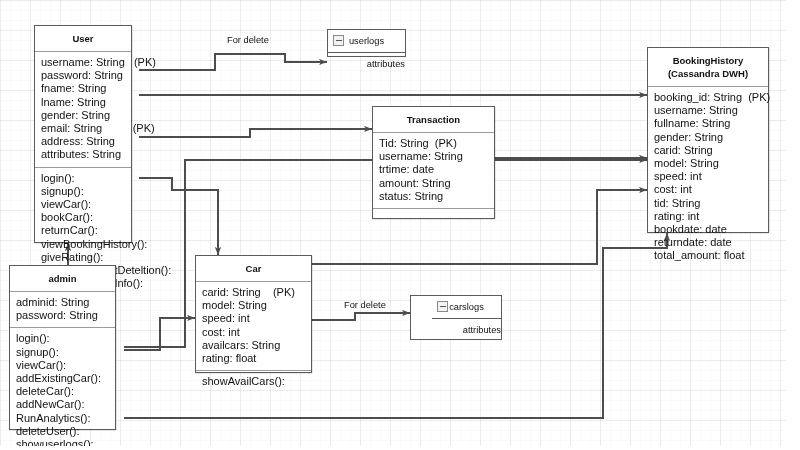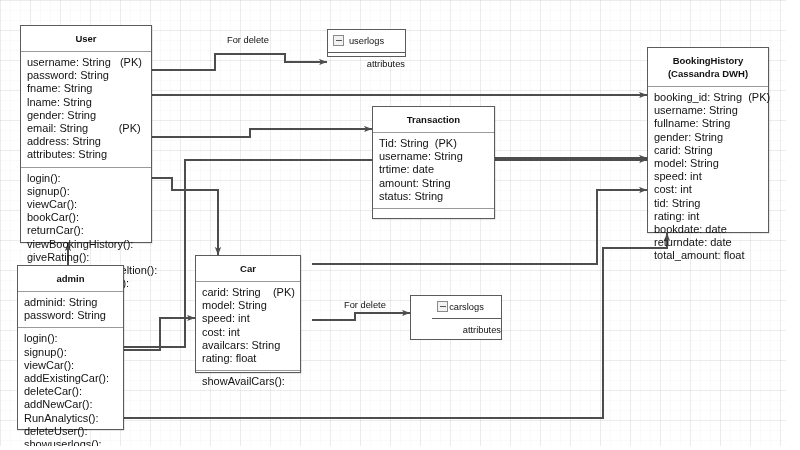--- a/index.html
+++ b/index.html
@@ -109,21 +109,21 @@
       <path d="M312,264 L597,264 L597,190 L647,190" marker-end="url(#arw)"></path>
 
       <path d="M312,320 L355,320 L355,313 L410,313" marker-end="url(#arw)"></path>
 
     </g>
   </svg>
 
   <div class="edge-label" style="left:227px;top:35px;">For delete</div>
   <div class="edge-label" style="left:344px;top:300px;">For delete</div>
 
-  <div class="uml" id="box-user" style="left:20px;top:25px;width:132px;height:218px;">
+  <div class="uml" id="box-user" style="left:34px;top:25px;width:98px;height:218px;">
     <div class="hd">User</div>
     <div class="sec" id="user-attrs">
         <div class="row">username: String   (PK)</div>
         <div class="row">password: String</div>
         <div class="row">fname: String</div>
         <div class="row">lname: String</div>
         <div class="row">gender: String</div>
         <div class="row">email: String          (PK)</div>
         <div class="row">address: String</div>
         <div class="row">attributes: String</div>
@@ -134,40 +134,40 @@
         <div class="row">viewCar():</div>
         <div class="row">bookCar():</div>
         <div class="row">returnCar():</div>
         <div class="row">viewBookingHistory():</div>
         <div class="row">giveRating():</div>
         <div class="row">requestAccountDeteltion():</div>
         <div class="row">updateAccountInfo():</div>
       </div>
   </div>
 
-  <div class="uml" id="box-admin" style="left:17px;top:265px;width:107px;height:165px;">
+  <div class="uml" id="box-admin" style="left:9px;top:265px;width:107px;height:165px;">
     <div class="hd">admin</div>
     <div class="sec" id="admin-attrs">
         <div class="row">adminid: String</div>
         <div class="row">password: String</div>
       </div>
     <div class="sec div" id="admin-methods">
         <div class="row">login():</div>
         <div class="row">signup():</div>
         <div class="row">viewCar():</div>
         <div class="row">addExistingCar():</div>
         <div class="row">deleteCar():</div>
         <div class="row">addNewCar():</div>
         <div class="row">RunAnalytics():</div>
         <div class="row">deleteUser():</div>
         <div class="row">showuserlogs():</div>
       </div>
   </div>
 
-  <div class="uml" id="box-car" style="left:195px;top:255px;width:106px;height:118px;">
+  <div class="uml" id="box-car" style="left:195px;top:255px;width:117px;height:118px;">
     <div class="hd">Car</div>
     <div class="sec" id="car-attrs">
         <div class="row">carid: String    (PK)</div>
         <div class="row">model: String</div>
         <div class="row">speed: int</div>
         <div class="row">cost: int</div>
         <div class="row">availcars: String</div>
         <div class="row">rating: float</div>
       </div>
     <div class="sec div" id="car-methods">

